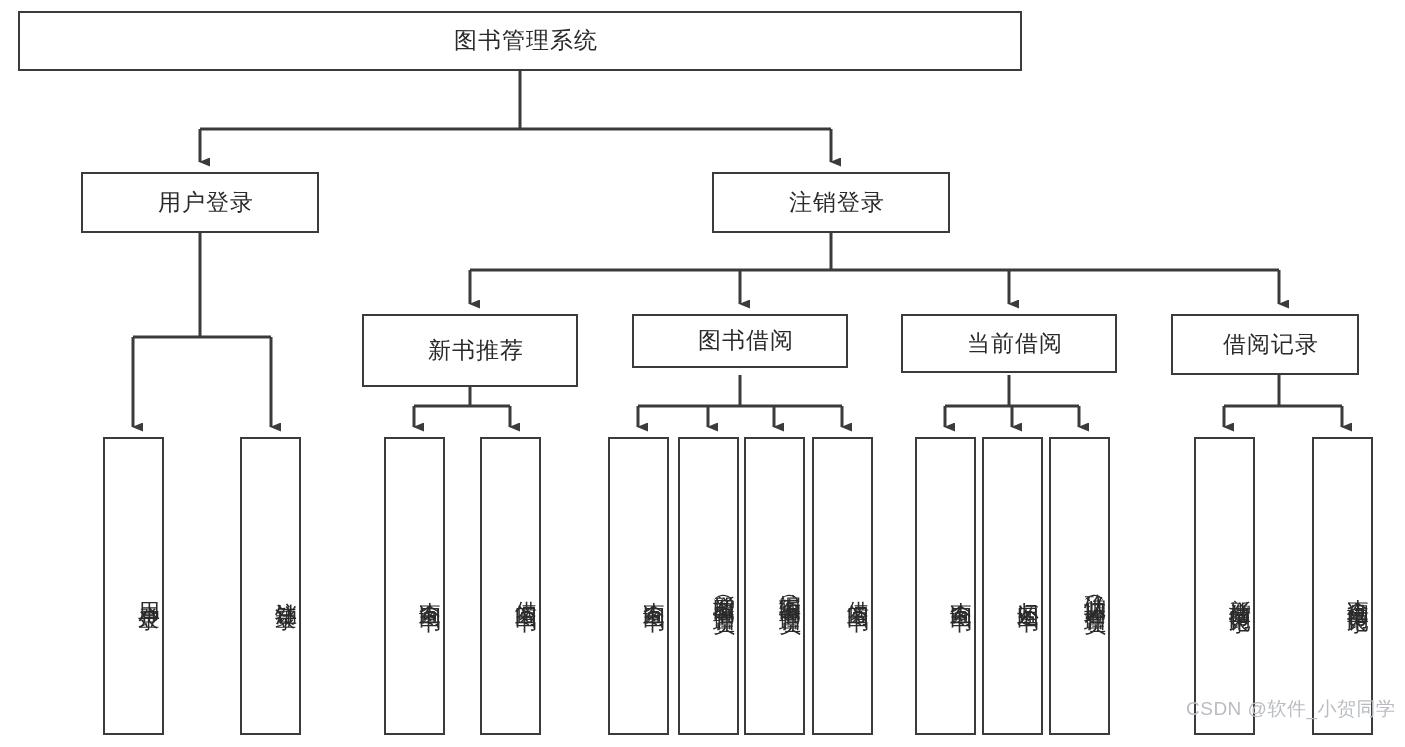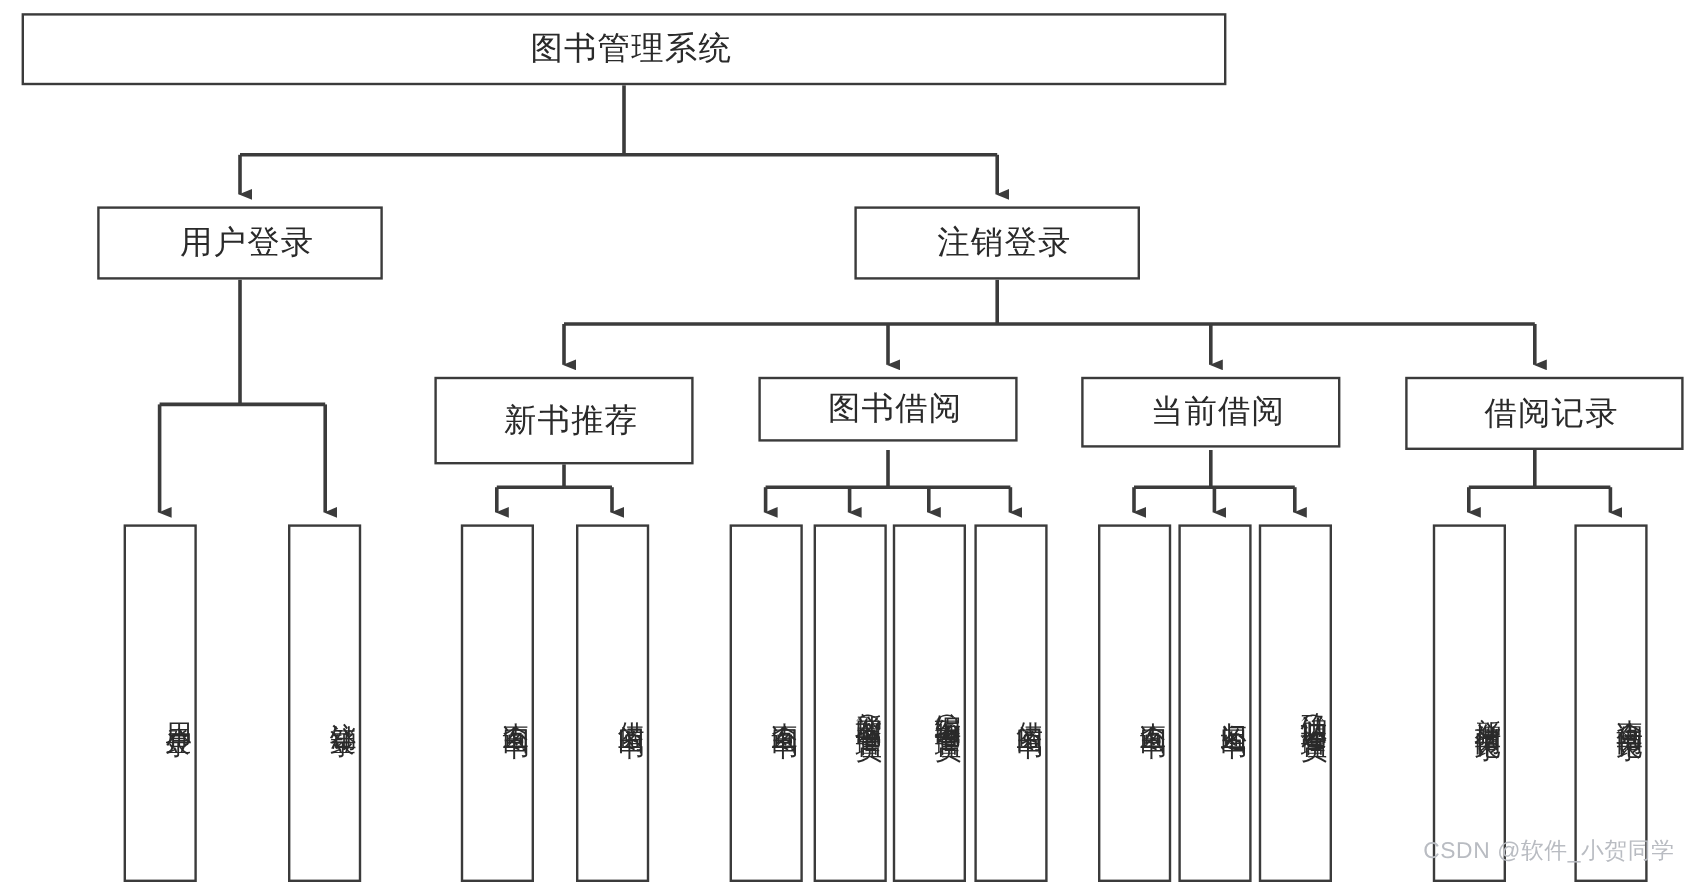--- a/index.html
+++ b/index.html
@@ -30,21 +30,21 @@
     box-sizing: border-box;
     border: 2.6px solid #3b3b3b;
     background: #ffffff;
     display: flex;
     align-items: center;
     justify-content: center;
     color: #2a2a2a;
     line-height: 1.18;
   }
   .node.h {
-    font-size: 27px;
+    font-size: 23px;
     letter-spacing: 1px;
     padding-left: 12px;
   }
   .node.v {
     font-size: 22px;
     writing-mode: vertical-rl;
     text-orientation: upright;
     letter-spacing: 3px;
     align-items: flex-start;
     justify-content: center;
@@ -151,21 +151,21 @@
 
   <div class="node h" style="left: 362px; top: 314px; width: 216px; height: 73px;">
     <span class="node-label">新书推荐</span>
   </div>
   <div class="node h" style="left: 632px; top: 314px; width: 216px; height: 54px;">
     <span class="node-label">图书借阅</span>
   </div>
   <div class="node h" style="left: 901px; top: 314px; width: 216px; height: 59px;">
     <span class="node-label">当前借阅</span>
   </div>
-  <div class="node h" style="left: 1171px; top: 314px; width: 232px; height: 61px;">
+  <div class="node h" style="left: 1171px; top: 314px; width: 188px; height: 61px;">
     <span class="node-label">借阅记录</span>
   </div>
 
   <div class="node v" style="left: 103px; top: 437px; width: 61px; height: 298px;">
     <span class="node-label">用户登录</span>
   </div>
   <div class="node v" style="left: 240px; top: 437px; width: 61px; height: 298px;">
     <span class="node-label">注销登录</span>
   </div>
   <div class="node v" style="left: 384px; top: 437px; width: 61px; height: 298px;">

